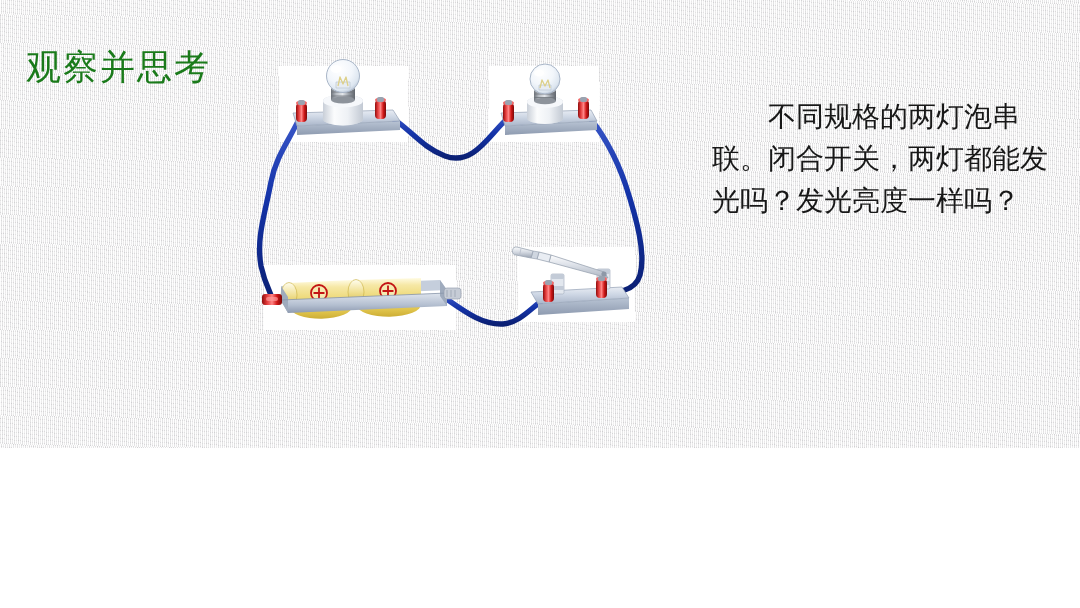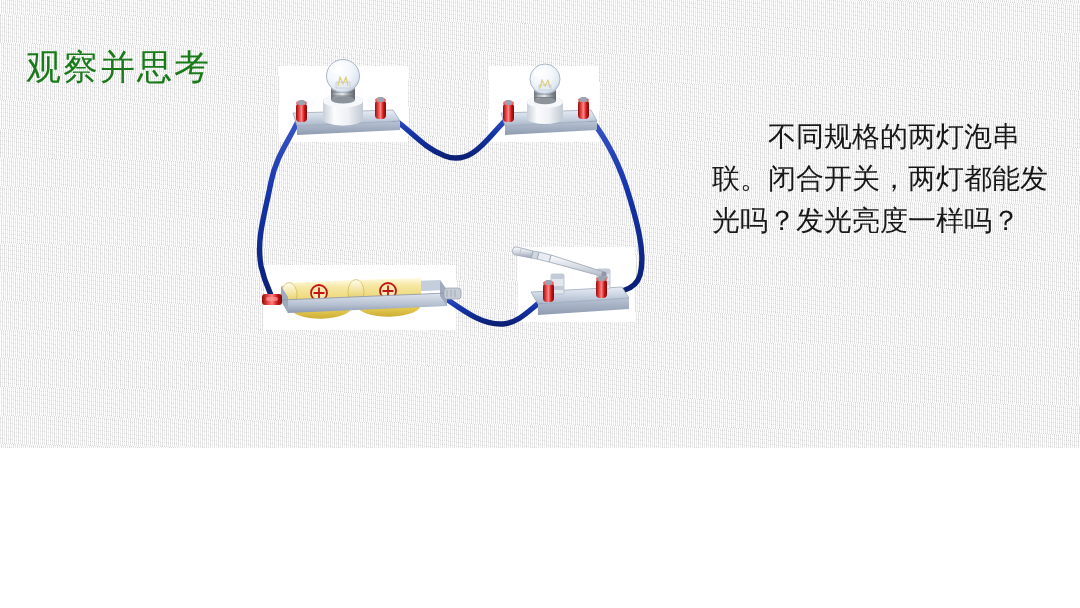--- a/index.html
+++ b/index.html
@@ -55,21 +55,20 @@
     left: 712px;
     top: 96px;
     width: 340px;
     font-family: "DejaVu Serif", "Liberation Serif", serif;
     font-size: 28px;
     line-height: 42px;
     color: #181818;
     text-indent: 56px;
     text-align: left;
     letter-spacing: 0px;
-    margin-top: 20px;
   }
 
   
   .panel {
     position: absolute;
     background: #ffffff;
     z-index: 3;
   }
   #panel-lamp1 { left: 279px; top: 66px;  width: 129px; height: 76px; }
   #panel-lamp2 { left: 489px; top: 66px;  width: 110px; height: 76px; }

